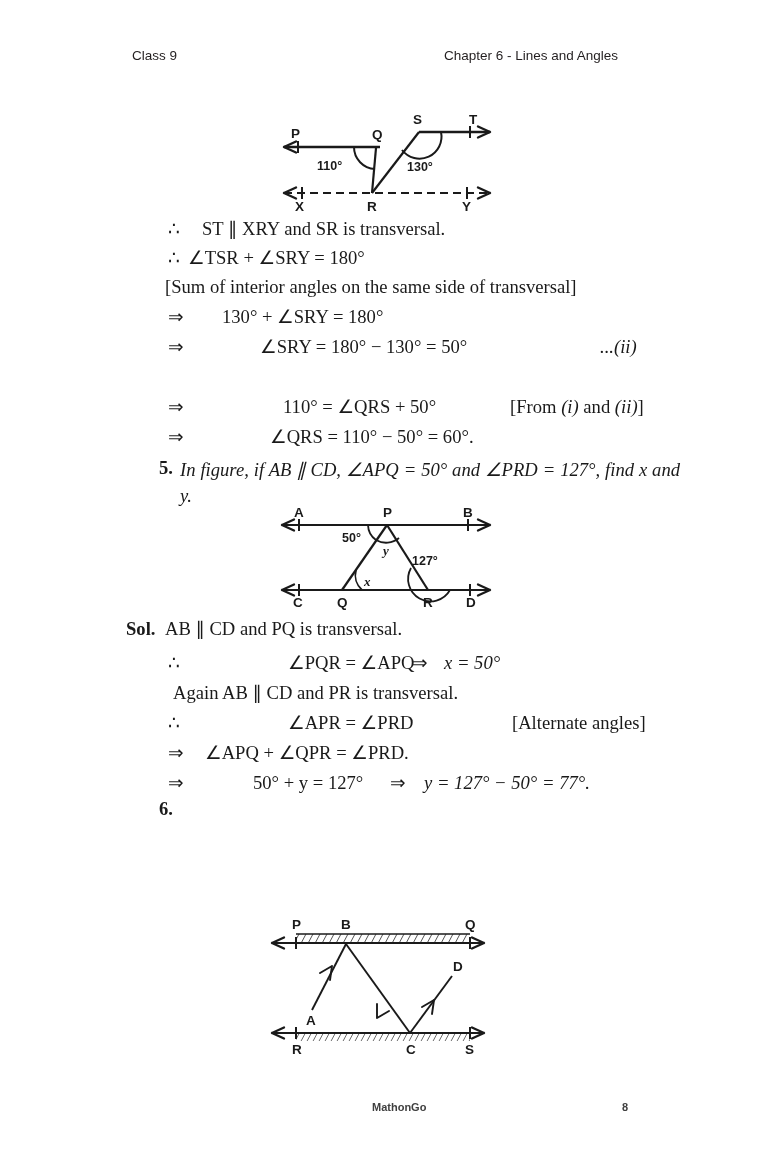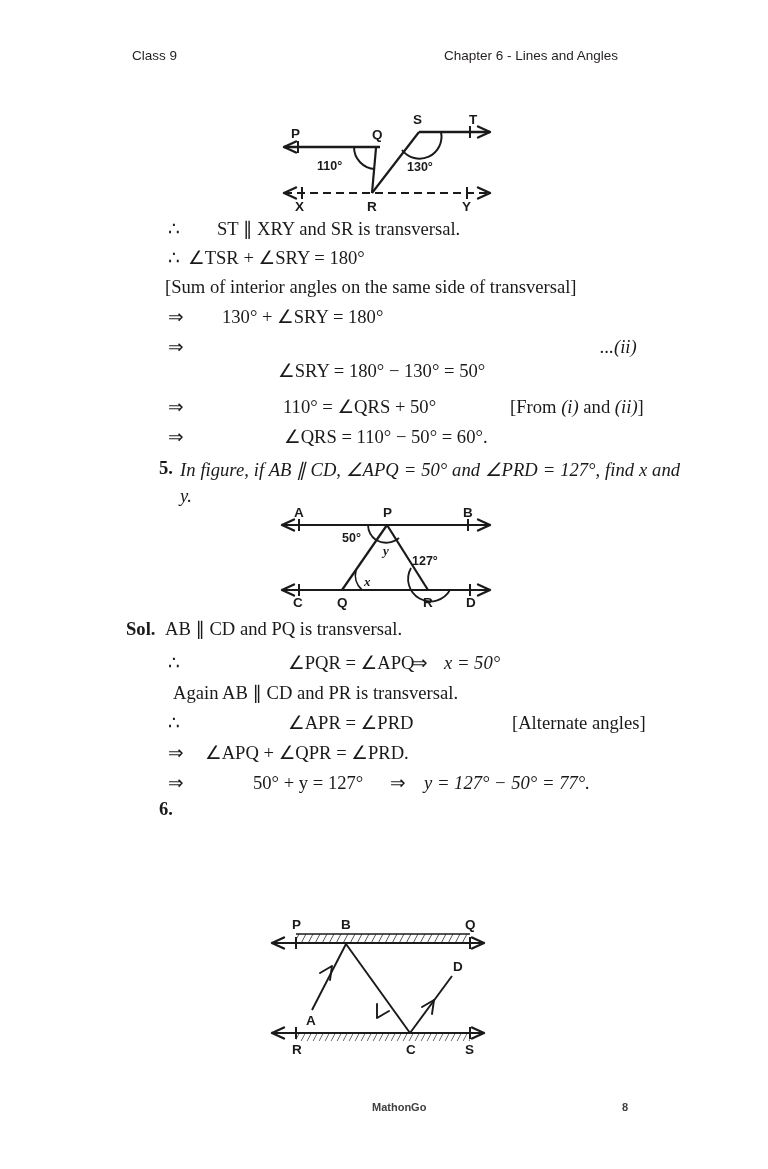--- a/index.html
+++ b/index.html
@@ -81,53 +81,53 @@
       <text class="ftxt" x="33" y="103">X</text>
       <text class="ftxt" x="105" y="103">R</text>
       <text class="ftxt" x="200" y="103">Y</text>
       <text class="fang" x="55" y="62">110°</text>
       <text class="fang" x="145" y="63">130°</text>
     </svg>
   </div>
 
   <div class="row" style="top:218px;">
     <span style="left:168px;">∴</span>
-    <span style="left:202px;margin-left:15px;">ST ∥ XRY and SR is transversal.</span>
+    <span style="left:202px;">ST ∥ XRY and SR is transversal.</span>
   </div>
 
   <div class="row" style="top:247px;">
     <span style="left:168px;">∴</span>
     <span style="left:188px;">∠TSR + ∠SRY = 180°</span>
   </div>
 
   <div class="row" style="top:276px;">
     <span style="left:165px;">[Sum of interior angles on the same side of transversal]</span>
   </div>
 
   <div class="row" style="top:306px;">
     <span style="left:168px;">⇒</span>
     <span style="left:222px;">130° + ∠SRY = 180°</span>
   </div>
 
   <div class="row" style="top:336px;">
     <span style="left:168px;">⇒</span>
-    <span style="left:278px;margin-top:24px;">∠SRY = 180° − 130° = 50°</span>
+    <span style="left:260px;">∠SRY = 180° − 130° = 50°</span>
     <span class="it" style="left:600px;">...(ii)</span>
   </div>
 
 
   <div class="row" style="top:396px;">
     <span style="left:168px;">⇒</span>
     <span style="left:283px;">110° = ∠QRS + 50°</span>
     <span style="left:510px;">[From <i>(i)</i> and <i>(ii)</i>]</span>
   </div>
 
   <div class="row" style="top:426px;">
     <span style="left:168px;">⇒</span>
-    <span style="left:284px;">∠QRS = 110° − 50° = 60°.</span>
+    <span style="left:270px;">∠QRS = 110° − 50° = 60°.</span>
   </div>
 
   <div style="position:absolute;left:159px;top:457px;width:18px;font-size:18.6px;font-weight:bold;color:#1a1a1a;">5.</div>
   <div class="para" style="left:180px;top:457px;width:500px;">In figure, if AB ∥ CD, ∠APQ = 50° and ∠PRD = 127°, find x and y.</div>
 
   <div class="fig" style="left:268px;top:506px;">
     <svg width="250" height="106" viewBox="0 0 250 106">
 
       <line class="fl" x1="14" y1="19" x2="222" y2="19" stroke-width="2.2"></line>
       <path class="fl" d="M14,19 L26,13.5 M14,19 L26,24.5" stroke-width="2.3" stroke-linecap="round"></path>

